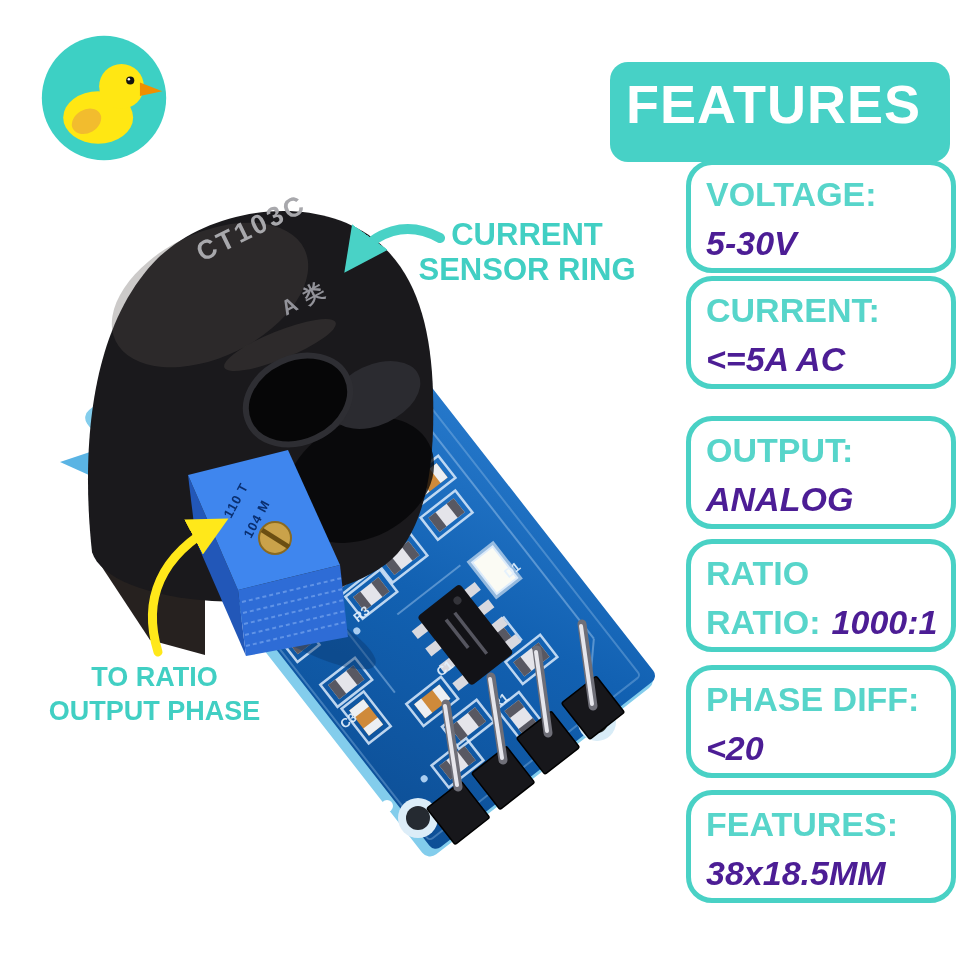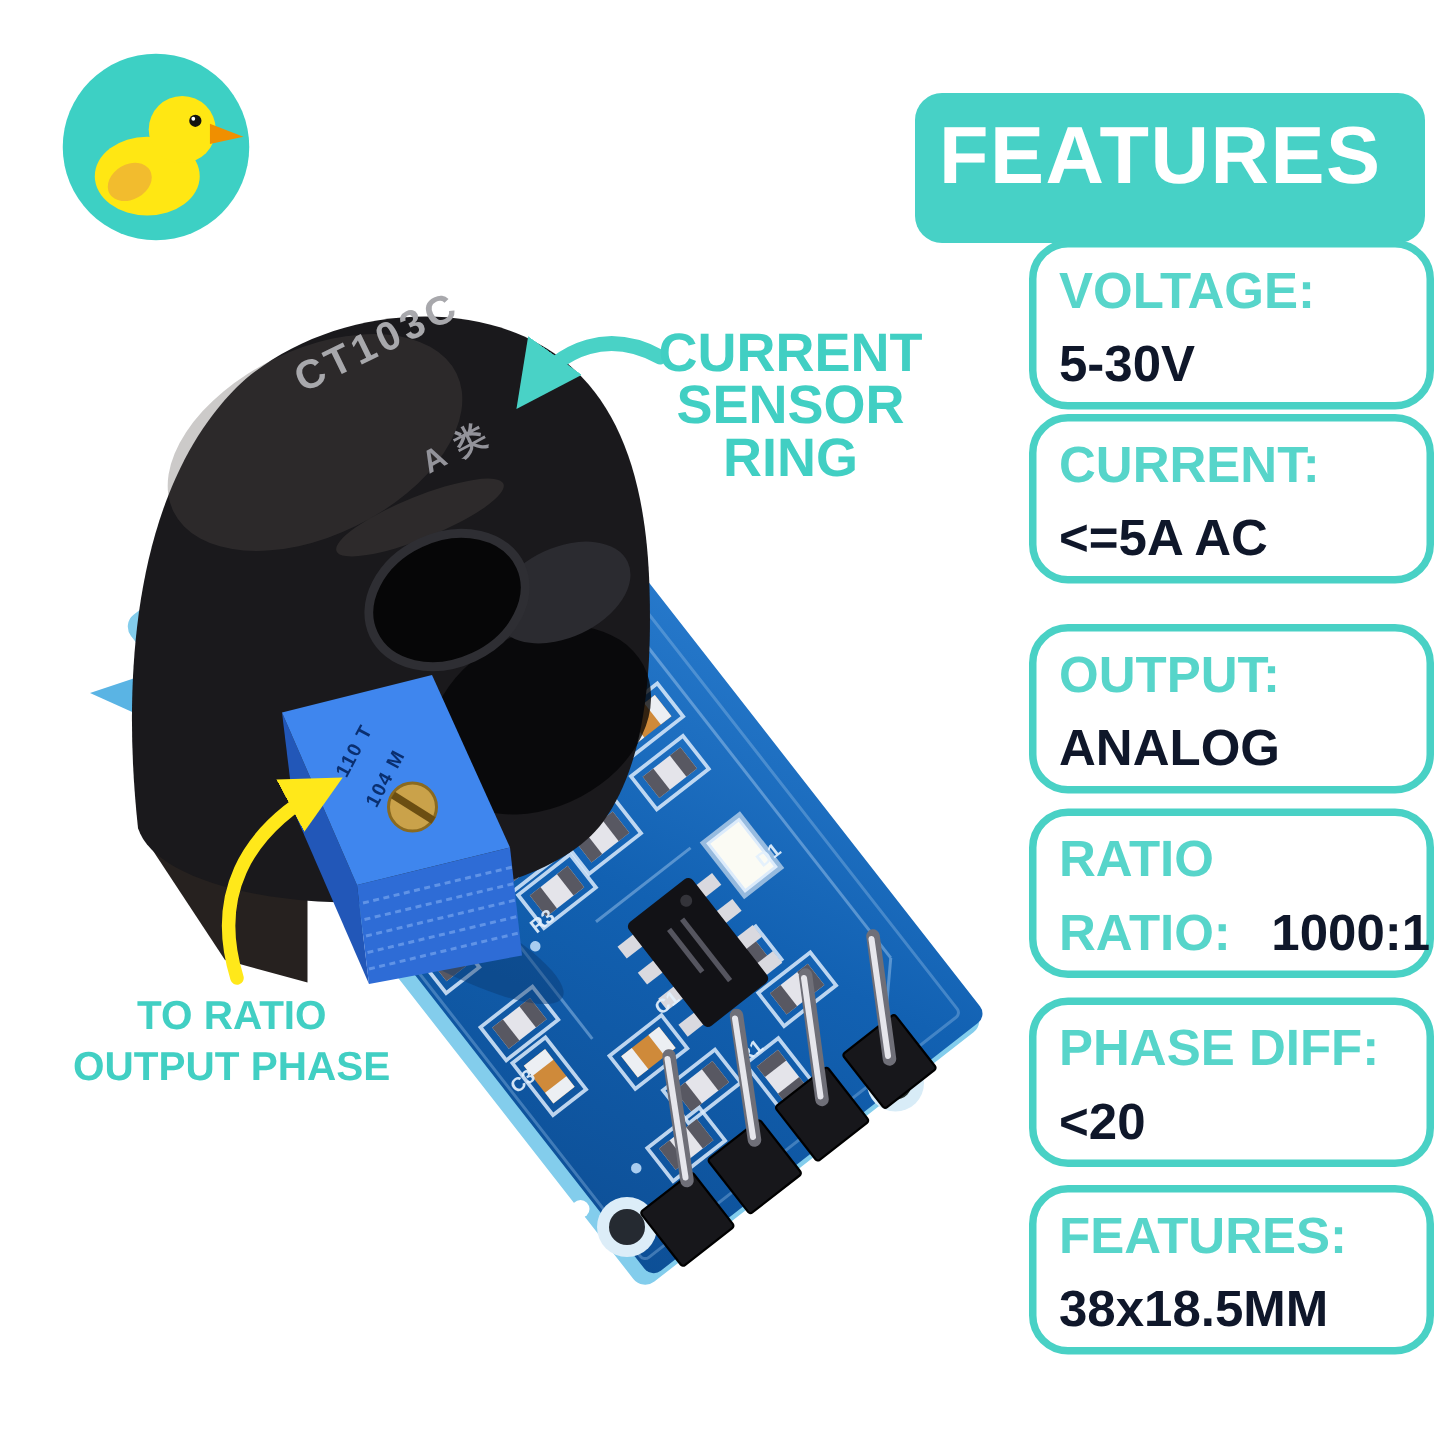--- a/index.html
+++ b/index.html
@@ -6,25 +6,25 @@
   #stage{position:relative;width:960px;height:960px;background:#ffffff;overflow:hidden;
          font-family:"Liberation Sans",sans-serif;}
   
   .fheader{position:absolute;left:610px;top:62px;width:340px;height:100px;background:#47d1c6;
            border-radius:18px;color:#ffffff;font-size:54px;font-weight:bold;line-height:84px;
            padding-left:16px;box-sizing:border-box;letter-spacing:1px;}
   .card{position:absolute;left:686px;width:270px;height:113px;background:#ffffff;
         border:5px solid #49d1c5;border-radius:26px;box-sizing:border-box;
         padding:5px 15px 12px 15px;font-weight:bold;font-size:34px;line-height:49px;}
   .card .tl{color:#57d5ca;}
-  .card .vl{color:#0f172a;}
-  .card .l2 .tl:not(:empty){margin-right:27px;}
+  .card .vl{color:#4c1d95;font-style:italic;}
+  .card .l2 .tl:not(:empty){margin-right:11px;}
   
   .ann{position:absolute;font-weight:bold;color:#41cfc3;text-align:center;}
-  #ann-ring{left:413px;top:217px;width:228px;font-size:36px;line-height:35px;}
+  #ann-ring{left:413px;top:217px;width:228px;font-size:31px;line-height:35px;}
   #ann-trim{left:42px;top:660px;width:225px;font-size:27px;line-height:34px;}
   
   .co{fill:none;stroke:#dcebfb;stroke-width:2.5;opacity:.85;}
   .cb{fill:#e4e4ea;} .ce{fill:#585862;}
   .cbo{fill:#cf8a3a;} .ceo{fill:#eceff3;}
   .silk{fill:#e4f1fd;font-size:13px;font-weight:bold;opacity:.92;}
   .ringtxt{fill:#a8a8ac;font-size:27px;font-weight:bold;letter-spacing:3px;}
   .ringtxt2{fill:#93939a;font-size:21px;font-weight:bold;letter-spacing:2px;}
   .trimtxt{fill:#0a2f70;font-size:13px;font-weight:bold;letter-spacing:1px;}
 </style>

